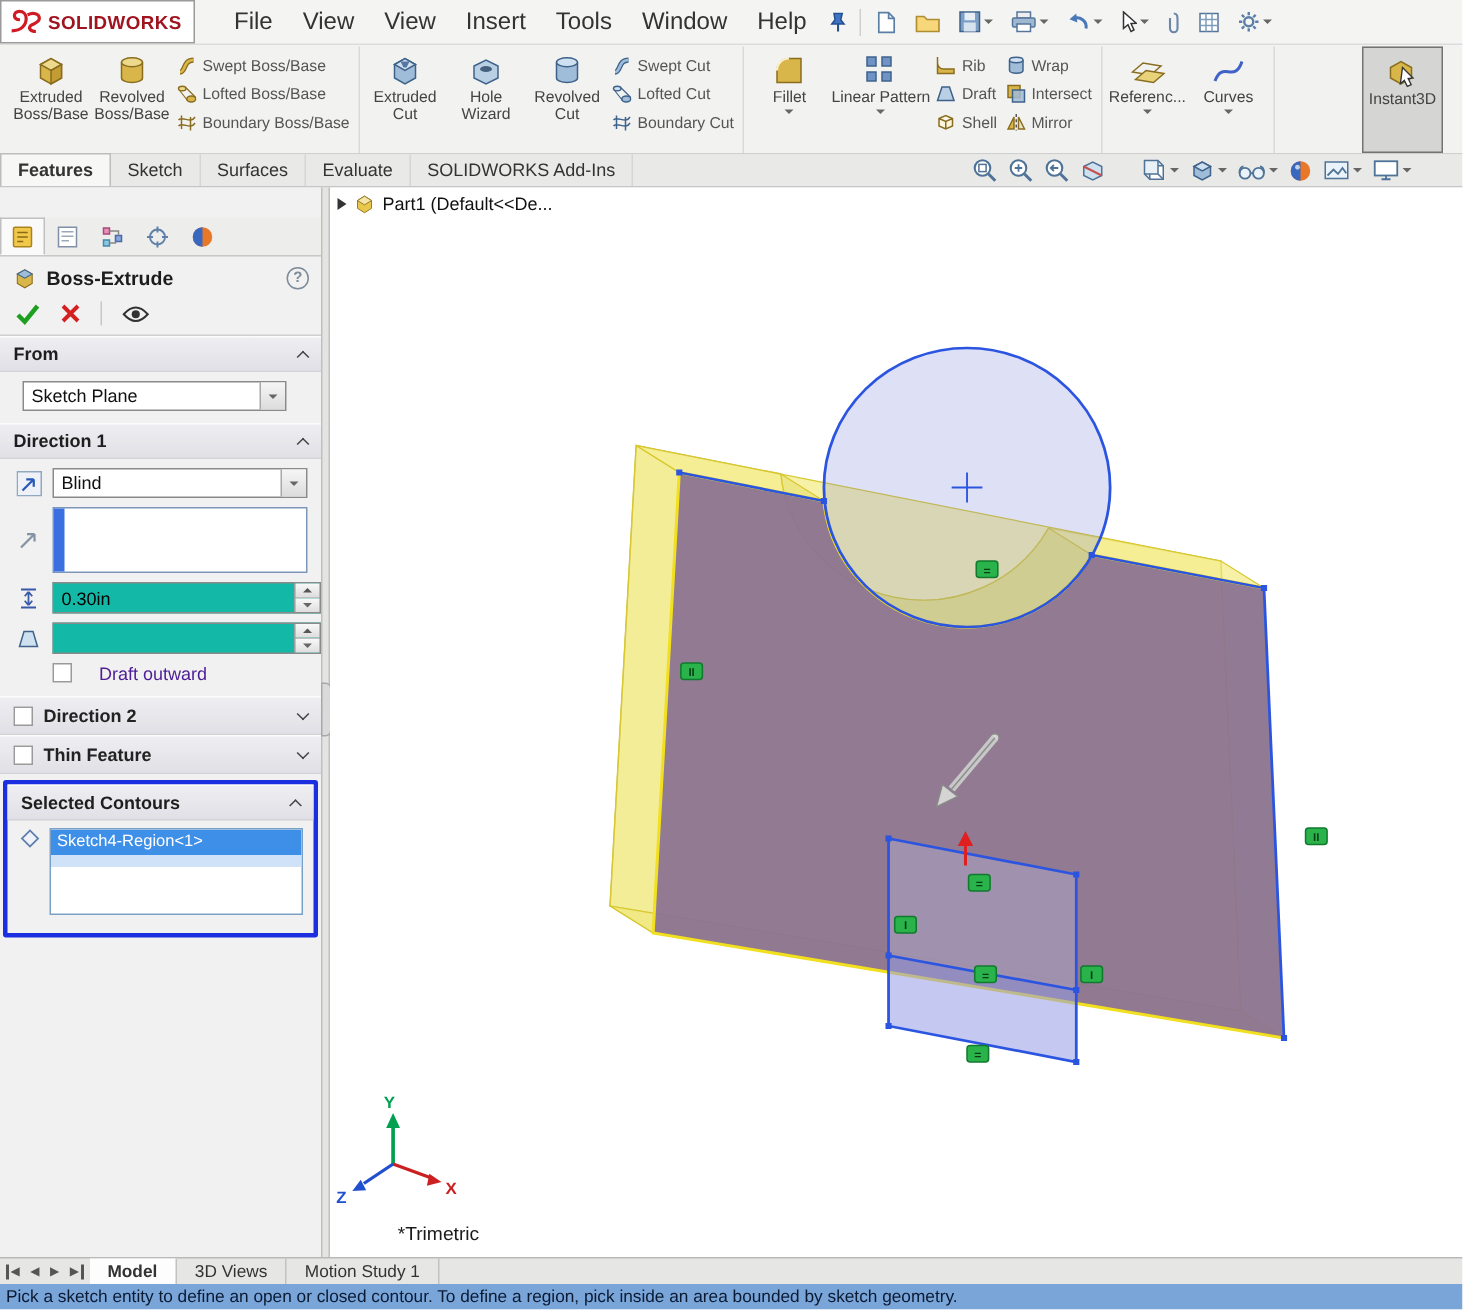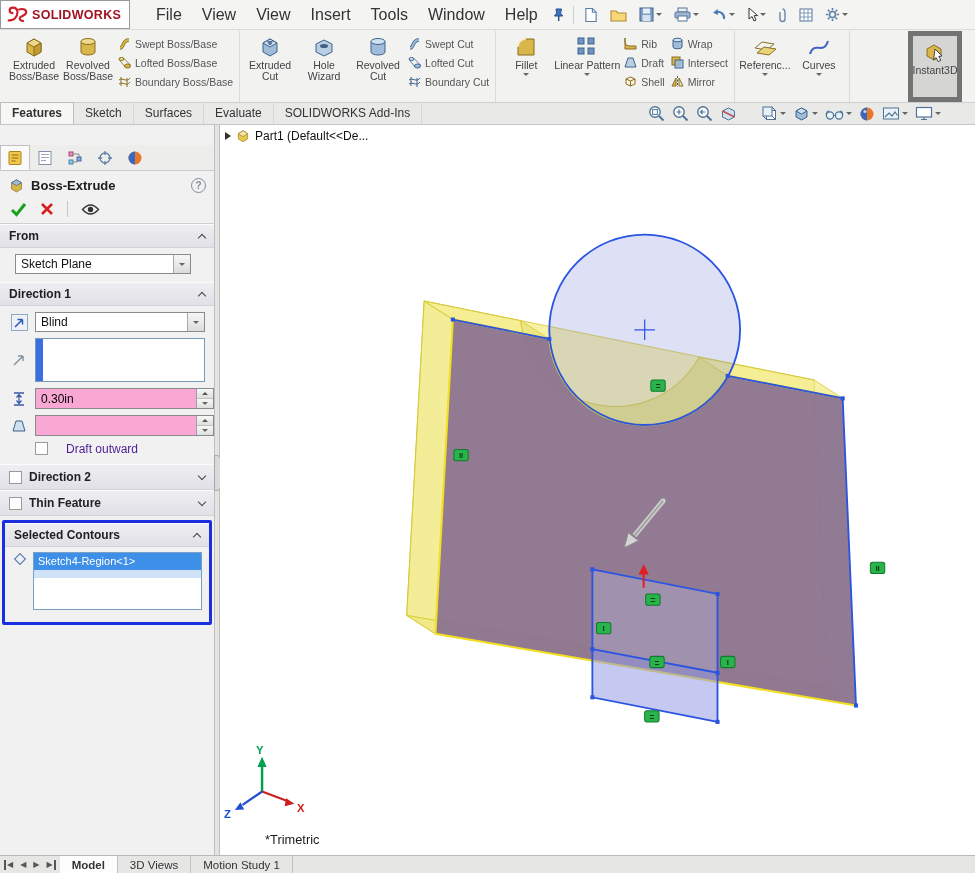--- a/index.html
+++ b/index.html
@@ -23,21 +23,21 @@
   .ribbon { height:73px; background:#f2f2f1; border-bottom:1px solid #cfcfcf; display:flex; align-items:stretch; padding:1px 2px 0 4px; flex:0 0 auto; }
   .rgroup { display:flex; align-items:stretch; padding:0 3px; border-right:1px solid #dadada; }
   .btn-large { width:54px; display:flex; flex-direction:column; align-items:center; padding-top:2px; color:#444; text-align:center; cursor:default; }
   .btn-large .ic { height:27px; display:flex; align-items:center; justify-content:center; }
   .btn-large .lbl { font-size:10.5px; line-height:11px; display:flex; flex-direction:column; }
   .btn-large .ddrow { margin-top:2px; height:6px; display:flex; justify-content:center; }
   .btn-wide { width:68px; }
   .col-small { display:flex; flex-direction:column; padding-top:5px; gap:4px; justify-content:flex-start; }
   .btn-small { display:flex; align-items:center; gap:4px; font-size:10.5px; color:#555; height:15px; padding:0 3px; white-space:nowrap; cursor:default; }
   .g-instant { margin-left:auto; margin-right:8px; border-right:none; }
-  .pressed { background:#d5d5d4; border:5px solid #737373; }
+  .pressed { background:#d5d5d4; border:1px solid #737373; }
 
   
   .tabrow { height:22px; background:#e9e9e8; border-bottom:1px solid #c6c6c6; display:flex; align-items:flex-end; flex:0 0 auto; }
   .ftab { font-size:12px; color:#333; padding:3px 11px 4px; border-right:1px solid #d6d6d6; cursor:default; }
   .ftab.active { background:#f7f7f6; font-weight:bold; border:1px solid #bdbdbd; border-bottom:none; }
   .headsup { margin-left:auto; margin-right:34px; display:flex; align-items:center; gap:7px; padding-bottom:2px; }
   .hu-item { display:flex; align-items:center; gap:2px; cursor:default; }
   .hu-gap { width:10px; }
 
   
@@ -61,21 +61,21 @@
   .chev.up { transform:rotate(-135deg); margin-top:3px; }
   .chev.down { transform:rotate(45deg); margin-bottom:3px; }
   .sec-body { padding:6px 9px 8px; display:flex; flex-direction:column; gap:6px; }
   .row { display:flex; align-items:center; gap:6px; }
   .ric { width:20px; display:flex; justify-content:center; flex:0 0 auto; }
 
   .combo { flex:1; height:20px; background:#fff; border:1px solid #8a8a8a; display:flex; align-items:center; font-size:12px; padding-left:5px; color:#111; cursor:default; }
   .combo .cdd { margin-left:auto; width:17px; align-self:stretch; background:linear-gradient(#f6f6f6,#dcdcdc); border-left:1px solid #a8a8a8; display:flex; align-items:center; justify-content:center; }
   .selbox { flex:1; height:44px; background:#fff; border:1px solid #7a96b8; position:relative; }
   .selbox .strip { position:absolute; left:0; top:0; bottom:0; width:7px; background:#3b6ee0; }
-  .spin { flex:1; height:21px; background:#f9a8d4; border:1px solid #8a8a8a; display:flex; align-items:center; }
+  .spin { flex:1; height:21px; background:#14b8a6; border:1px solid #8a8a8a; display:flex; align-items:center; }
   .spin input { border:none; outline:none; flex:1; min-width:0; font-size:12px; font-family:"Liberation Sans",sans-serif; padding-left:5px; background:transparent; }
   .spinbtns { width:17px; align-self:stretch; border-left:1px solid #a0a0a0; display:flex; flex-direction:column; }
   .spinbtns > div { flex:1; display:flex; align-items:center; justify-content:center; background:linear-gradient(#f8f8f8,#dedede); }
   .spinbtns > div:first-child { border-bottom:1px solid #c0c0c0; }
   .tri-up { width:0; height:0; border-left:3px solid transparent; border-right:3px solid transparent; border-bottom:3.5px solid #555; }
   .checkrow { display:flex; gap:18px; padding-left:26px; color:#4c1d95; }
   .checkbox { width:13px; height:13px; background:#fff; border:1px solid #9a9a9a; flex:0 0 auto; }
   .group-h { display:flex; align-items:center; gap:7px; background:linear-gradient(#eeeef2,#e0e0e6); border-top:1px solid #fbfbfb; border-bottom:1px solid #d2d2d8; padding:5px 9px; font-weight:bold; cursor:default; }
   .group-h .chev { margin-left:auto; }
 
@@ -829,14 +829,17 @@
       <span class="navb endcap">◀</span>
       <span class="navb">◀</span>
       <span class="navb">▶</span>
       <span class="navb endcap2">▶</span>
     </div>
     <span class="sheet-tab active">Model</span>
     <span class="sheet-tab">3D Views</span>
     <span class="sheet-tab">Motion Study 1</span>
   </div>
 
+  <div class="statusbar">
+    <span>Pick a sketch entity to define an open or closed contour. To define a region, pick inside an area bounded by sketch geometry.</span>
+  </div>
 
 </div>
 
 </body></html>

